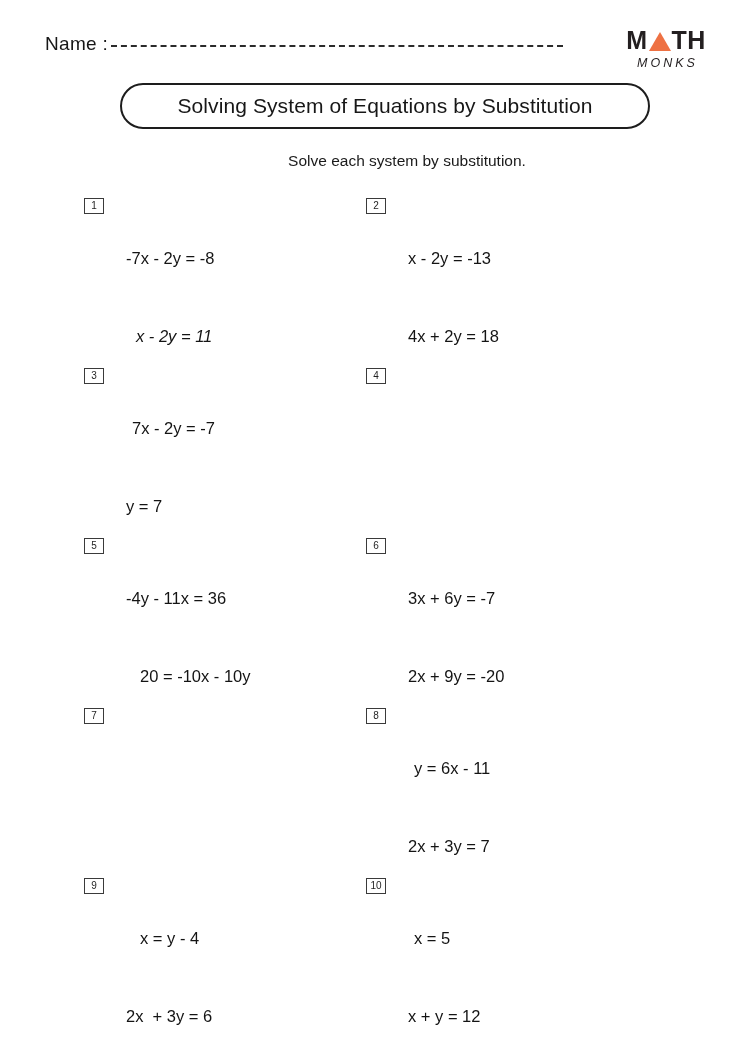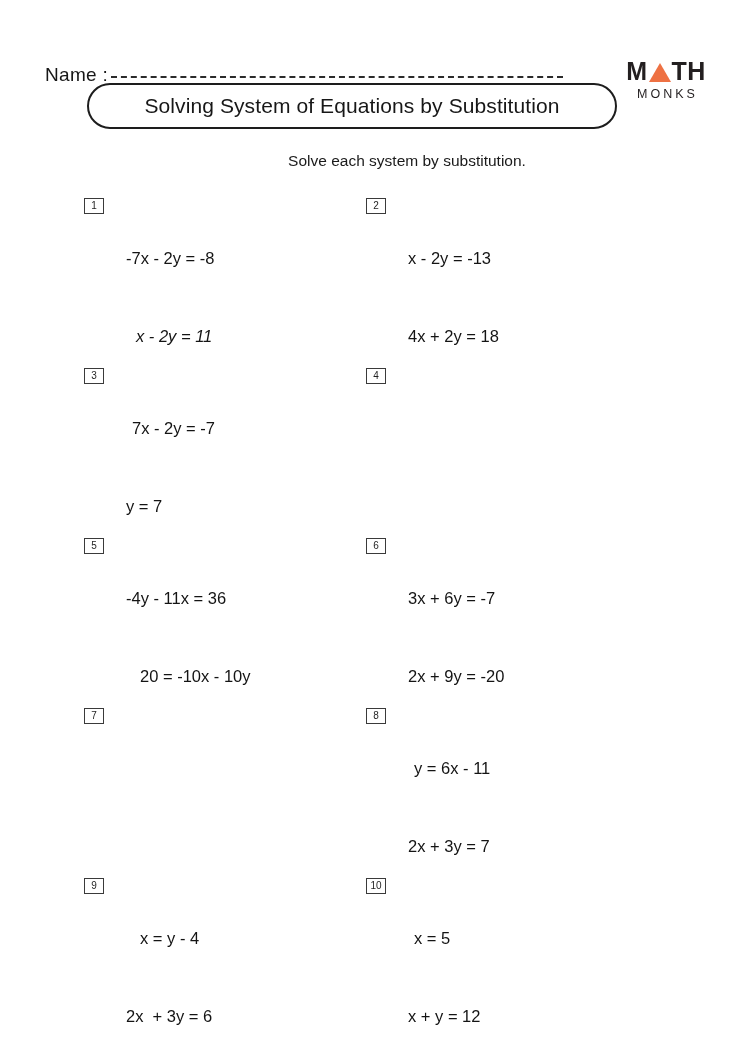--- a/index.html
+++ b/index.html
@@ -17,21 +17,20 @@
     overflow: hidden;
   }
 
   
   .header {
     position: absolute;
     top: 0;
     left: 0;
     width: 742px;
     height: 80px;
-    margin-top: 31px;
   }
   .name-row {
     position: absolute;
     left: 45px;
     top: 33px;
     display: flex;
     align-items: baseline;
   }
   .name-label {
     font-size: 19px;
@@ -76,26 +75,27 @@
     margin: 0 1px;
     position: relative;
     top: 1px;
   }
   .logo-bottom {
     font-size: 12.5px;
     letter-spacing: 3px;
     color: #231f20;
     margin-top: 4px;
     padding-left: 3px;
+    font-style: italic;
   }
 
   
   .title-pill {
     position: absolute;
-    left: 87px;
+    left: 120px;
     top: 83px;
     width: 530px;
     height: 46px;
     border: 2px solid #1d1d1d;
     border-radius: 28px;
     display: flex;
     align-items: center;
     justify-content: center;
     box-sizing: border-box;
   }

